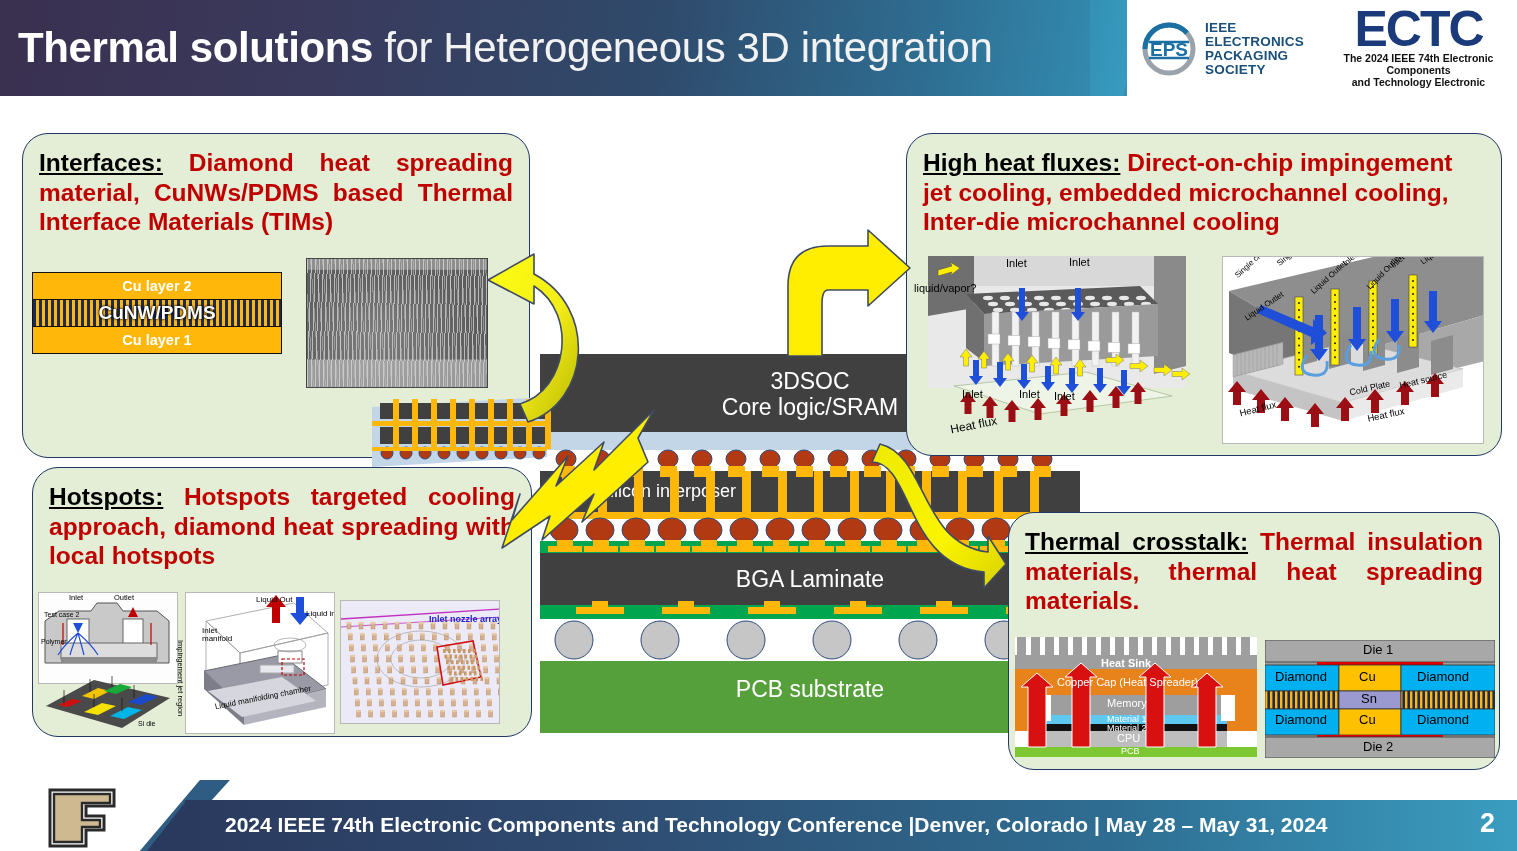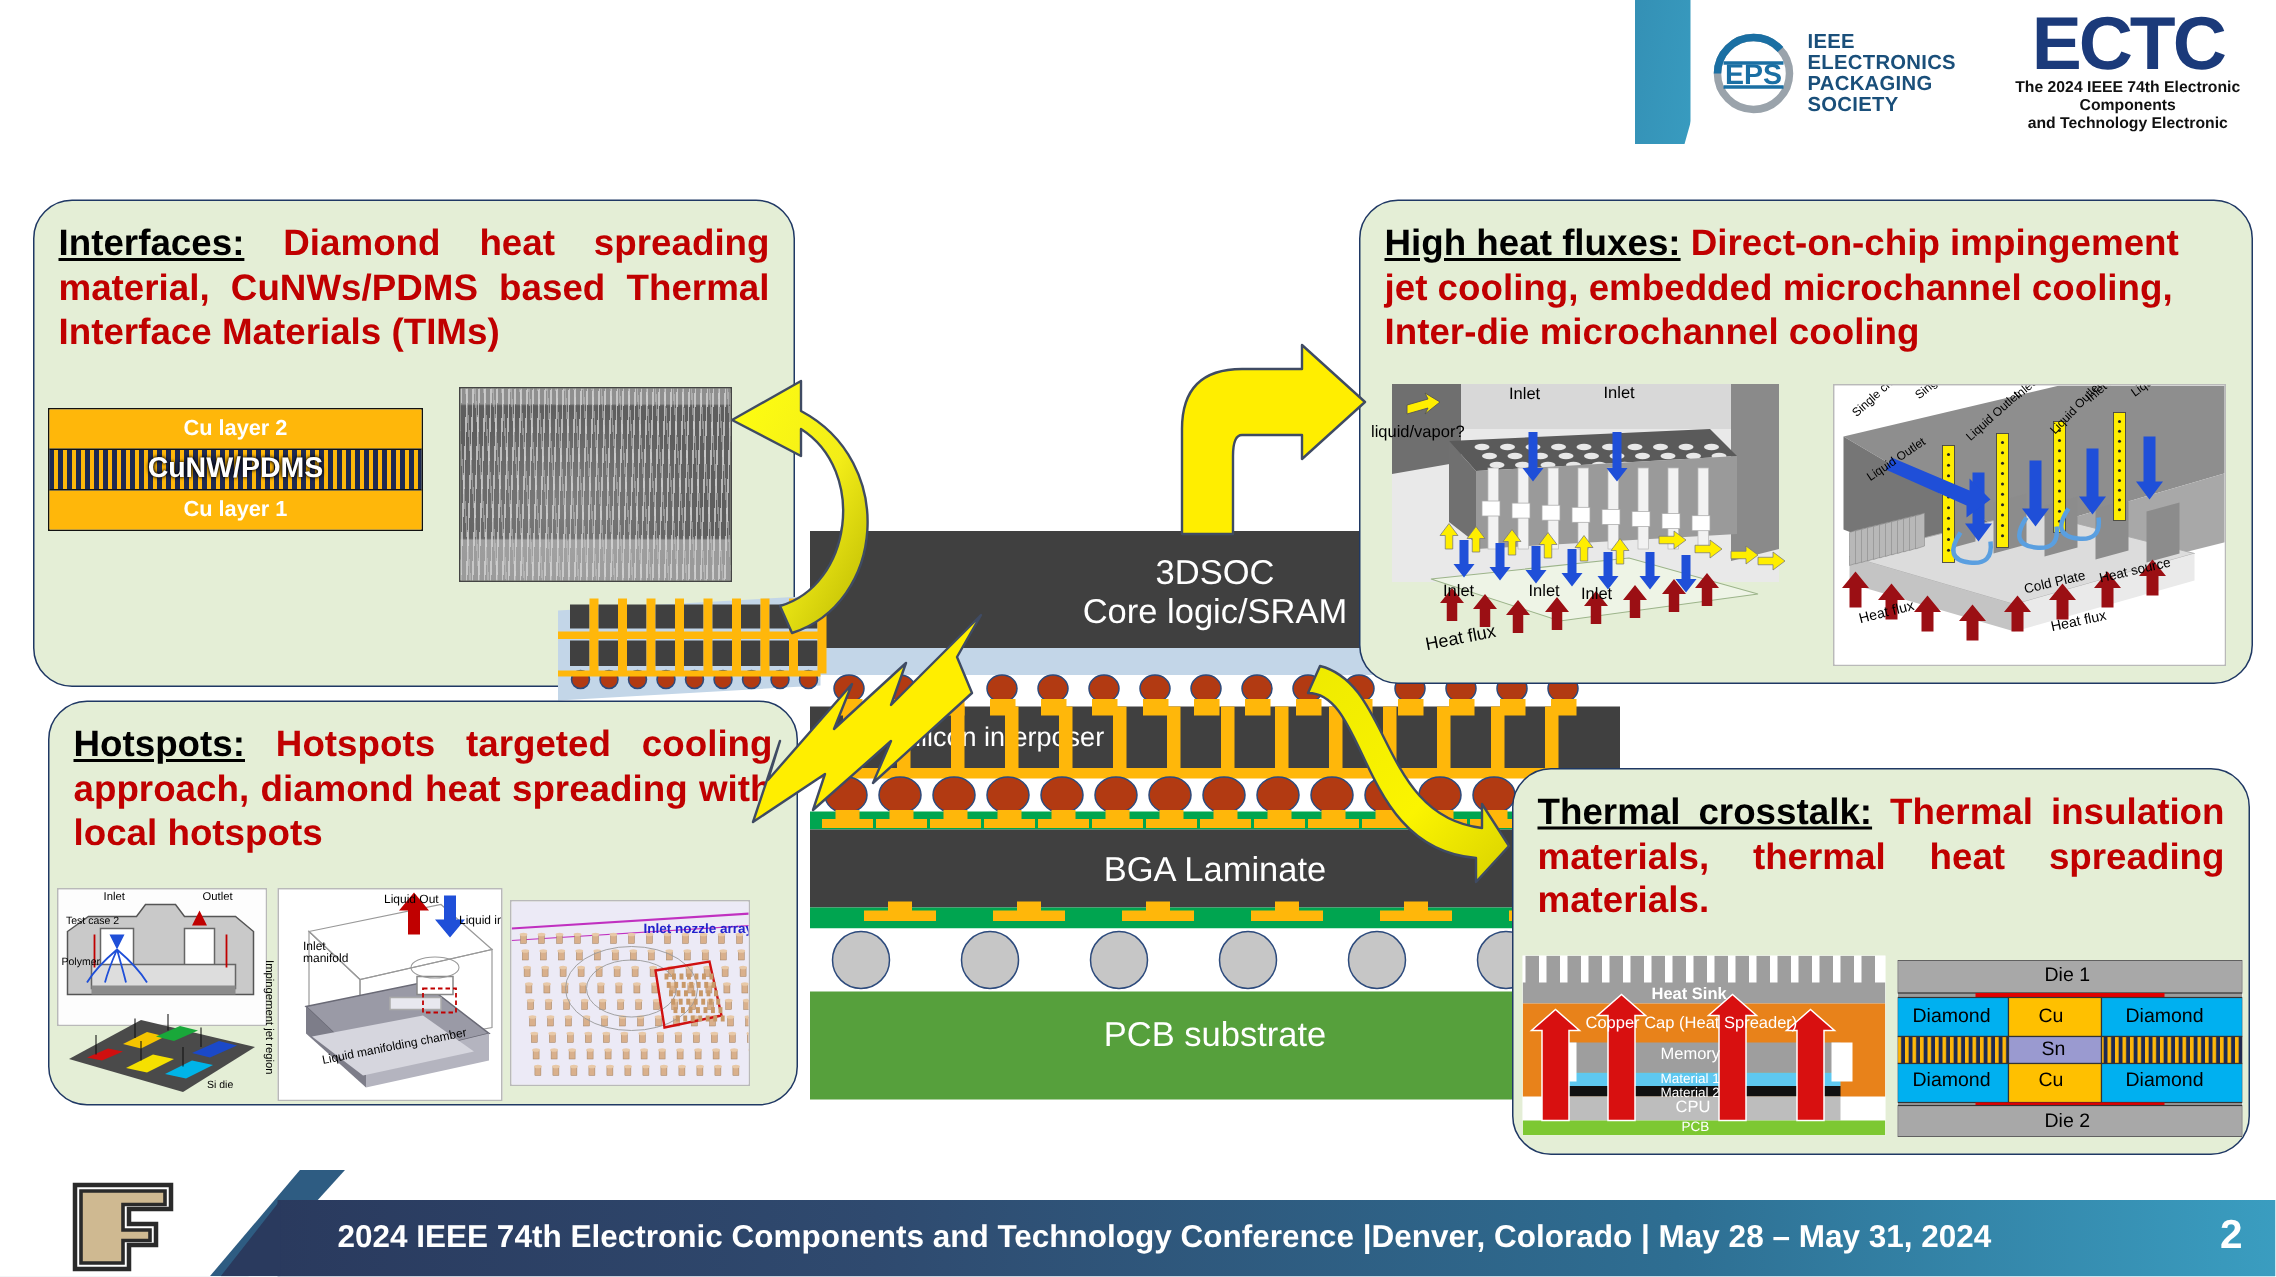--- a/index.html
+++ b/index.html
@@ -101,20 +101,25 @@
       background:#2e5c82; clip-path:polygon(0 0, 100% 0, 72% 100%, 0 100%); }
   .footer-wedge-in { position:absolute; left:0; top:780px; width:215px; height:71px;
       background:#fff; clip-path:polygon(0 0, 93% 0, 65% 100%, 0 100%); }
   .purdue { position:absolute; left:28px; top:786px; width:110px; height:64px; }
 </style>
 </head>
 <body>
 
 <div id="slide">
 
+  <div class="titlebar">
+    <div class="title-text">
+      <span class="b">Thermal solutions</span><span> for Heterogeneous 3D integration</span>
+    </div>
+  </div>
   <div class="titlebar-skew"></div>
 
   <div class="logos">
     <div class="eps-logo">
       <div class="eps-mark">
         <svg width="60" height="54" viewBox="0 0 60 54">
           <circle cx="30" cy="27" r="24" fill="none" stroke="#9aa3ab" stroke-width="5"></circle>
           <path d="M6 27 a24 24 0 0 1 24 -24 a24 24 0 0 1 18 8" fill="none" stroke="#1a6fa3" stroke-width="5"></path>
           <text x="30" y="34" font-size="19" font-weight="bold" fill="#1a6fa3" text-anchor="middle" font-family="Liberation Sans, sans-serif">EPS</text>
           <line x1="10" y1="20" x2="50" y2="20" stroke="#1a6fa3" stroke-width="2.4"></line>
@@ -346,21 +351,21 @@
       <rect x="84" y="26" width="20" height="26" fill="#fff" stroke="#666"></rect>
       <rect x="22" y="50" width="96" height="16" fill="#ddd" stroke="#666"></rect>
       <rect x="22" y="64" width="96" height="6" fill="#8c8c8c"></rect>
       <polygon points="39,14 39,30 34,30 39,40 44,30 39,30" fill="#1f4fd8"></polygon>
       <polygon points="94,40 94,24 89,24 94,14 99,24 94,24" fill="#c00000"></polygon>
       <path d="M39 40 q-14 12 -20 22 M39 40 q-6 14 -8 22 M39 40 q4 14 6 22 M39 40 q14 12 20 22" stroke="#1f4fd8" fill="none" stroke-width="1.2"></path>
       <path d="M24 30 L24 52 M112 30 L112 52" stroke="#c00000" stroke-width="1.2" fill="none"></path>
     </svg>
     <div class="ilabel" style="left:5px; top:18px; font-size:7px;">Test case 2</div>
     <div class="ilabel" style="left:30px; top:0px; font-size:7.5px;">Inlet</div>
-    <div class="ilabel" style="left:96px; top:0px; font-size:7.5px;">Outlet</div>
+    <div class="ilabel" style="left:75px; top:0px; font-size:7.5px;">Outlet</div>
     <div class="ilabel" style="left:2px; top:45px; font-size:7px;">Polymer</div>
   </div>
   <div class="ilabel" style="left:176px; top:640px; font-size:7.5px; writing-mode:vertical-rl; line-height:1;">
     <span>Impingement jet region</span>
   </div>
   <div class="subimg" style="left:38px; top:672px; width:140px; height:62px; border:none; background:transparent;">
     <svg width="140" height="62" viewBox="0 0 140 62">
       <polygon points="8,34 56,8 132,26 84,56" fill="#4a4a4a"></polygon>
       <polygon points="20,33 34,27 44,29 30,35" fill="#d01010"></polygon>
       <polygon points="44,24 60,16 72,19 56,27" fill="#f5c400"></polygon>

